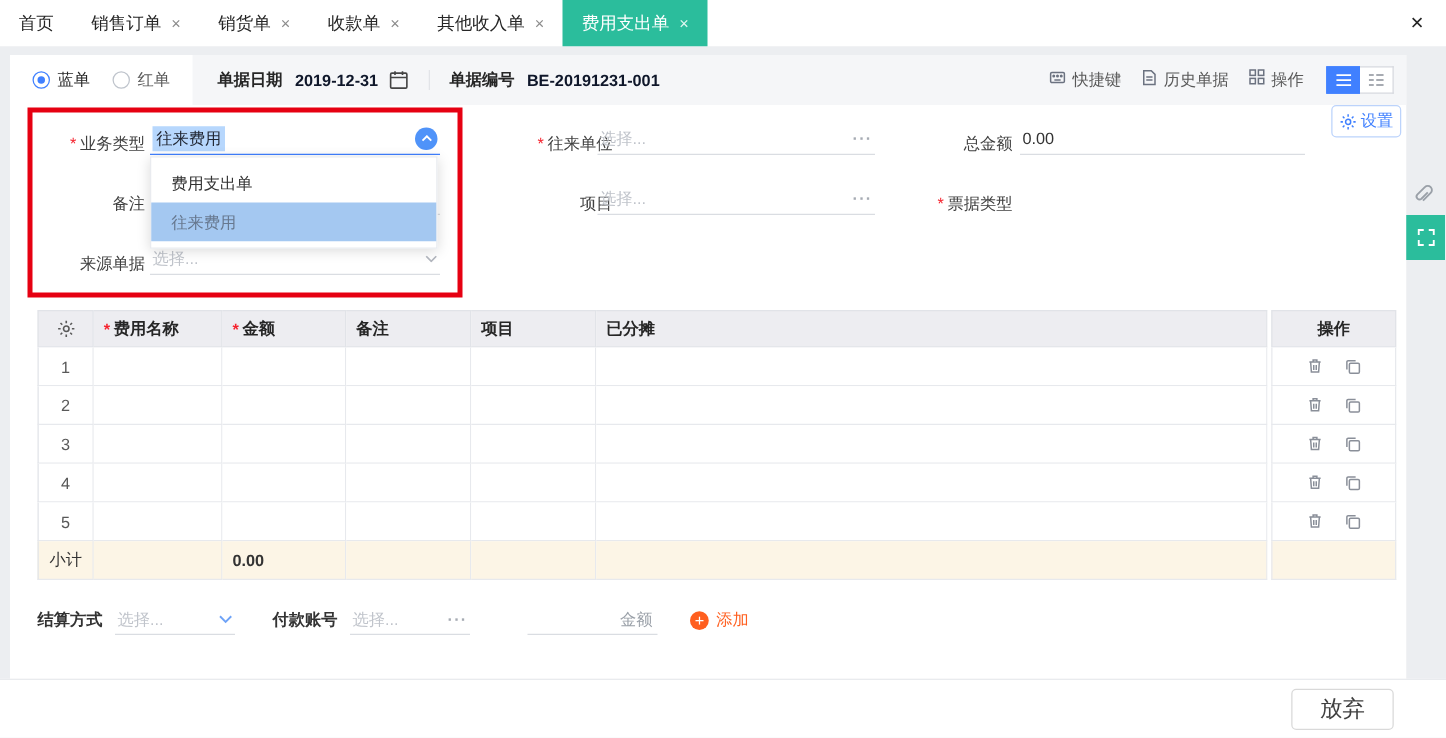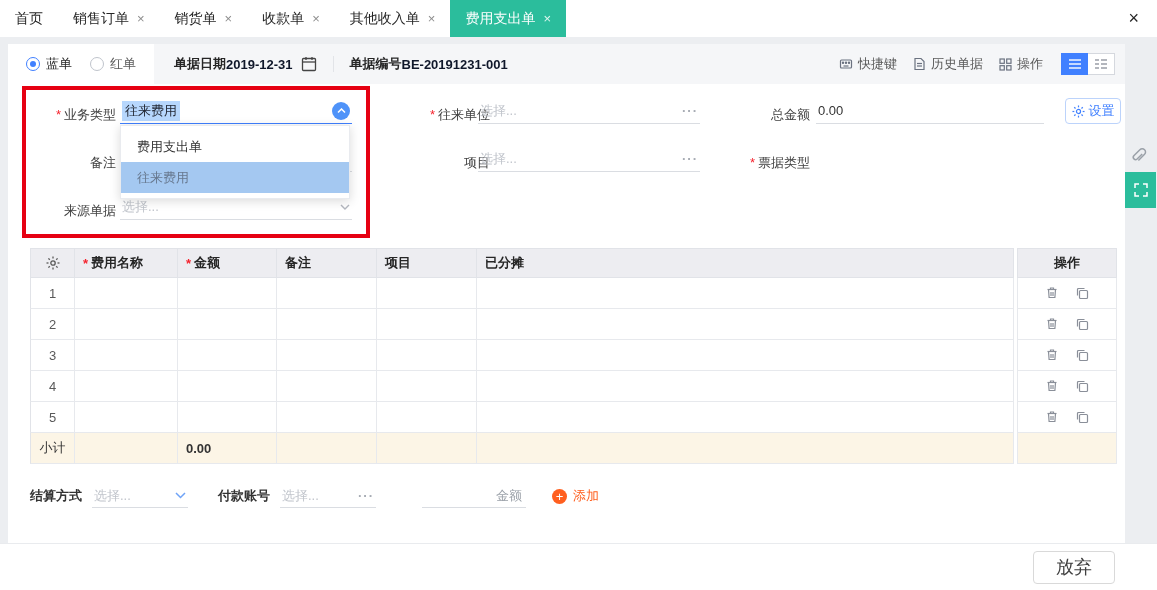--- a/index.html
+++ b/index.html
@@ -18,47 +18,47 @@
 .panel{position:absolute;left:8px;top:44px;width:1117px;height:499px;background:#fff}
 
 
 .toolbar{height:40px;background:#f5f6f8;display:flex;align-items:center;padding-right:10px}
 .radio-chip{height:40px;background:#fff;display:flex;align-items:center;gap:18px;padding:0 18px;margin-right:20px}
 .radio{display:flex;align-items:center;gap:6px;cursor:pointer;color:#595959}
 .radio.checked{color:#262626}
 .rdot{width:14px;height:14px;border-radius:50%;border:1px solid #bfc4cc;background:#fff;position:relative}
 .radio.checked .rdot{border-color:#4080ff}
 .radio.checked .rdot::after{content:"";position:absolute;left:3px;top:3px;right:3px;bottom:3px;border-radius:50%;background:#4080ff}
-.tb-lab{font-weight:700;color:#262626;}
+.tb-lab{font-weight:700;color:#262626;margin-right:10px}
 .tb-val{font-weight:700;color:#0f172a}
 .cal{margin-left:8px;display:flex;align-items:center;cursor:pointer}
 .tb-div{width:1px;height:16px;background:#e2e4e8;margin:0 16px}
 .tb-right{margin-left:auto;display:flex;align-items:center;gap:16px;color:#595959}
-.tb-item{display:flex;align-items:center;gap:5px;cursor:pointer}
+.tb-item{display:flex;gap:5px;cursor:pointer}
 .vt-group{display:flex;margin-left:2px}
 .vt{width:27px;height:22px;border:1px solid #d5d8de;background:#fff;display:flex;align-items:center;justify-content:center;cursor:pointer}
 .vt.active{background:#4080ff;border-color:#4080ff}
 .vt + .vt{border-left:none}
 
 
 .form-area{position:relative;height:164px}
 .f-label{position:absolute;width:100px;text-align:right;color:#404040;line-height:22px;white-space:nowrap}
 .req{color:#f5222d;margin-right:3px}
 .f-field{position:absolute;height:26px;border-bottom:1px solid #dadde2;display:flex;align-items:center;padding:0 2px;cursor:text}
 .f-field.focus{border-bottom-color:#4080ff}
 .ph{color:#c0c4cb}
 .suffix{margin-left:auto;display:flex;align-items:center}
 .ellipsis{color:#a6abb3;font-weight:700;letter-spacing:1px;cursor:pointer}
 .sel-text{background:#b7d7fd;color:#1f2430;padding:1px 3px}
 .circle-up{width:18px;height:18px;border-radius:50%;background:#4f93f9;display:flex;align-items:center;justify-content:center;cursor:pointer}
 .dropdown{position:absolute;left:112px;top:41px;width:230px;background:#fff;border:1px solid #e9ebef;box-shadow:0 2px 10px rgba(0,0,0,.15);padding:5px 0;z-index:4}
 .dd-opt{height:31px;display:flex;align-items:center;padding:0 16px;color:#333;cursor:pointer}
 .dd-opt.selected{background:#a4c8f1;color:#67788f}
 .redbox{position:absolute;left:14px;top:2px;width:348px;height:152px;border:4px solid #e60012;z-index:6;pointer-events:none}
-.settings-btn{position:absolute;right:4px;top:14px;width:56px;height:26px;border:1px solid #bcd3fb;border-radius:4px;background:#fff;color:#4080ff;display:flex;align-items:center;justify-content:center;gap:4px;cursor:pointer}
+.settings-btn{position:absolute;right:4px;top:0;width:56px;height:26px;border:1px solid #bcd3fb;border-radius:4px;background:#fff;color:#4080ff;display:flex;align-items:center;justify-content:center;gap:4px;cursor:pointer}
 
 
 .grid{margin-left:22px;width:1087px}
 .g-row{display:flex;height:31px}
 .g-row.head{height:30px;font-weight:700;color:#262626}
 .gc{display:flex;align-items:center;padding:0 8px;border-right:1px solid #e7e9ed;border-bottom:1px solid #e7e9ed;background:#fff}
 .head .gc{background:#ededf1;border-top:1px solid #e1e3e8;border-color:#e1e3e8}
 .gc.first{border-left:1px solid #e1e3e8}
 .gc.idx{width:45px;justify-content:center;color:#595959;padding:0}
 .gc.c-name{width:103px}

